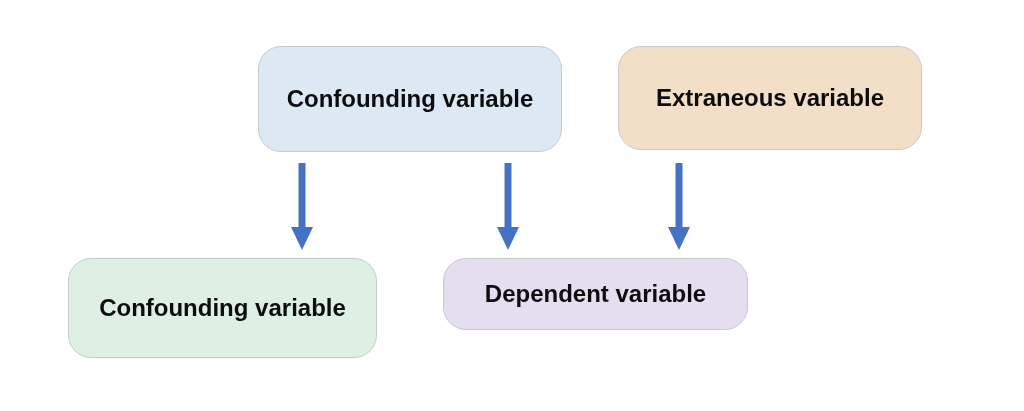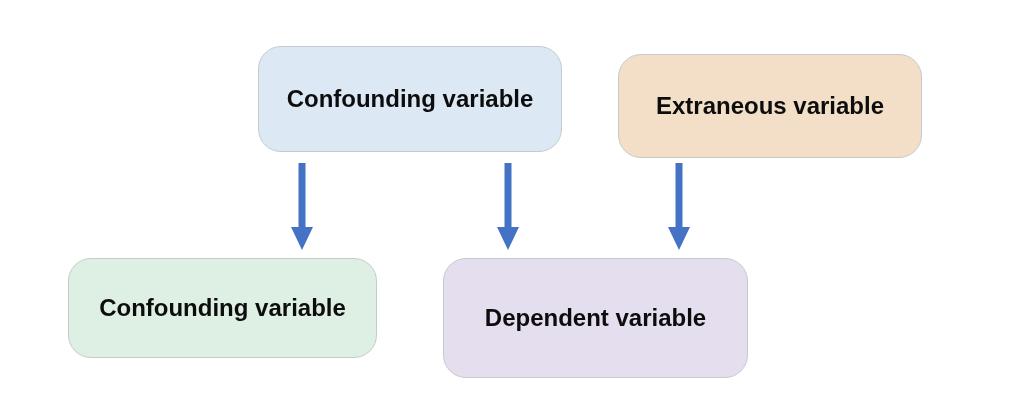--- a/index.html
+++ b/index.html
@@ -25,23 +25,23 @@
     justify-content: center;
     text-align: center;
   }
   .box-label {
     font-weight: bold;
     font-size: 24px;
     color: #0d0d0d;
     white-space: nowrap;
   }
   .box-top-left    { left: 258px; top: 46px;  width: 304px; height: 106px; }
-  .box-top-right   { left: 618px; top: 54px;  width: 304px; height: 104px; }
+  .box-top-right   { left: 618px; top: 46px;  width: 304px; height: 104px; }
   .box-bottom-left { left: 68px;  top: 258px; width: 309px; height: 100px; }
-  .box-bottom-mid  { left: 443px; top: 258px; width: 305px; height: 120px; }
+  .box-bottom-mid  { left: 443px; top: 258px; width: 305px; height: 72px; }
 
   .arrow {
     position: absolute;
     width: 24px;
     height: 87px;
   }
   .arrow-1 { left: 290px; top: 163px; }
   .arrow-2 { left: 496px; top: 163px; }
   .arrow-3 { left: 667px; top: 163px; }
 </style>

